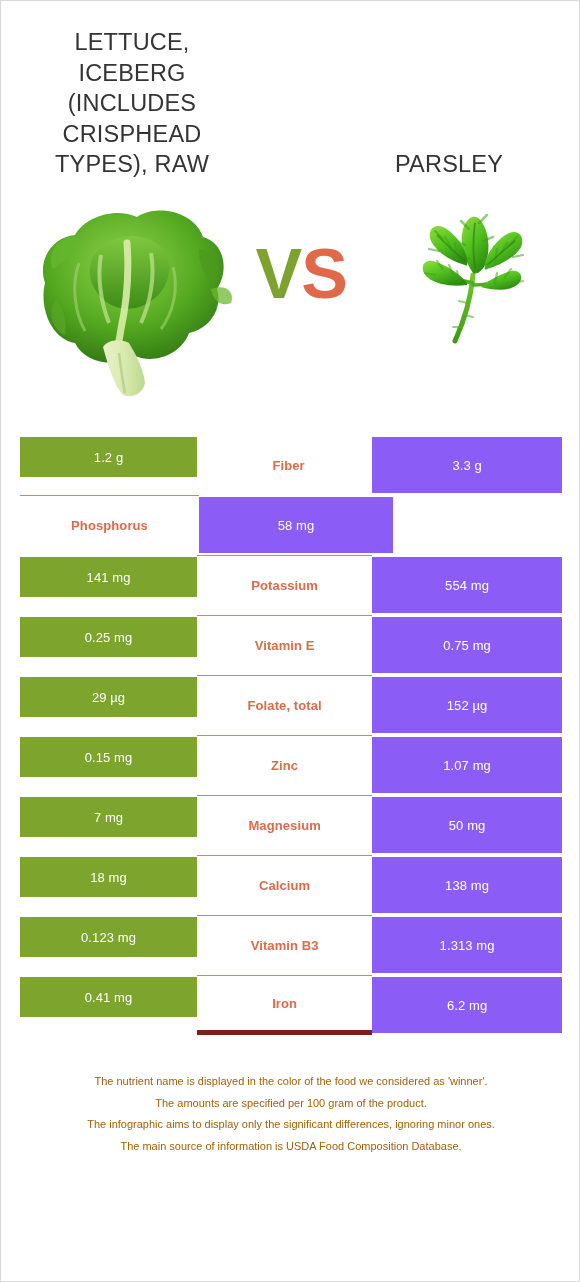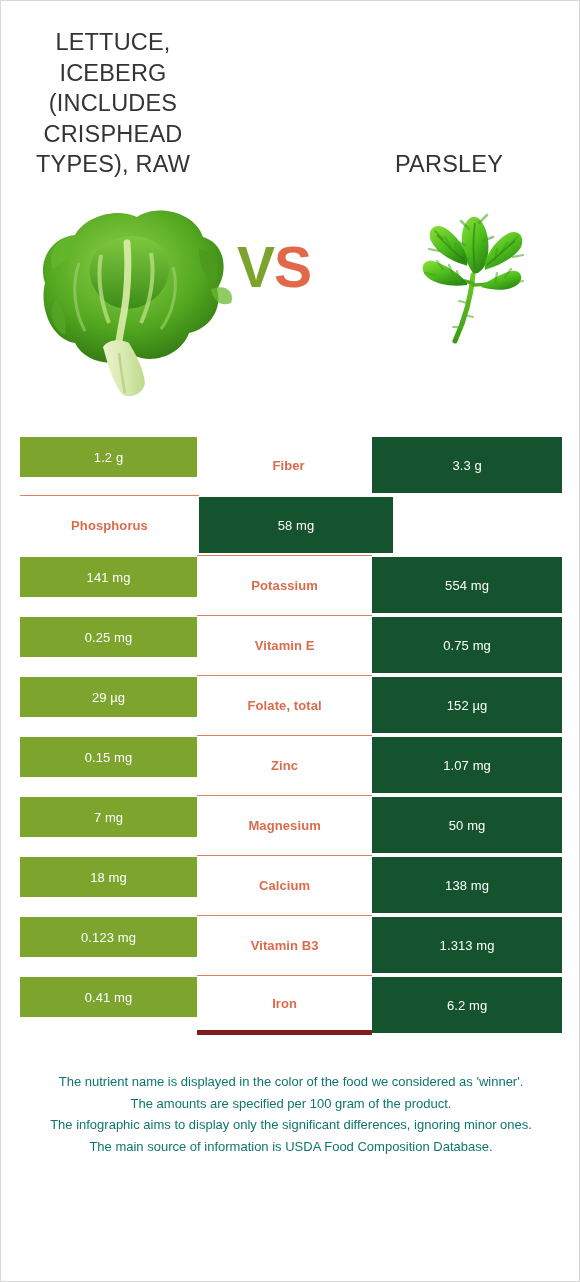--- a/index.html
+++ b/index.html
@@ -33,21 +33,21 @@
     font-weight: 300;
     font-size: 23.5px;
     line-height: 30.5px;
     letter-spacing: 0.2px;
     color: #343434;
     text-align: center;
     text-transform: uppercase;
     font-family: "Liberation Sans", sans-serif;
   }
   .title-left {
-    left: 3px;
+    left: 22px;
     width: 218px;
     top: 26px;
   }
   .title-right {
     left: 330px;
     width: 236px;
     top: 148px;
   }
 
   
@@ -70,22 +70,22 @@
     left: 398px;
     top: 12px;
     width: 152px;
     height: 160px;
   }
   .vs {
     position: absolute;
     left: 236px;
     top: 52px;
     width: 110px;
-    text-align: left;
-    font-size: 57px;
+    text-align: right;
+    font-size: 70px;
     font-weight: 700;
     line-height: 1;
     letter-spacing: -1px;
     font-family: "Liberation Sans", sans-serif;
     white-space: nowrap;
   }
   .vs .v { color: #7DA32F; }
   .vs .s { color: #E2684A; }
 
   
@@ -133,34 +133,34 @@
     padding-left: 8px;
   }
   .row:last-child .cell-mid {
     border-bottom: 5px solid #7f1d1d;
   }
   .cell-right {
     width: 194px;
     height: 56px;
     margin-top: 2px;
     margin-bottom: 2px;
-    background: #14532d;
+    background: #8b5cf6;
     color: #ffffff;
   }
 
   
   .footer {
     position: absolute;
     left: 24px;
     top: 1070px;
     width: 532px;
     text-align: center;
-    font-size: 13px;
+    font-size: 11px;
     line-height: 21.5px;
-    color: #0f766e;
+    color: #a16207;
     font-family: "Liberation Sans", sans-serif;
   }
   .footer div { white-space: normal; }
 </style>
 </head>
 <body>
 
 <div class="page">
 
   <div class="titles">

